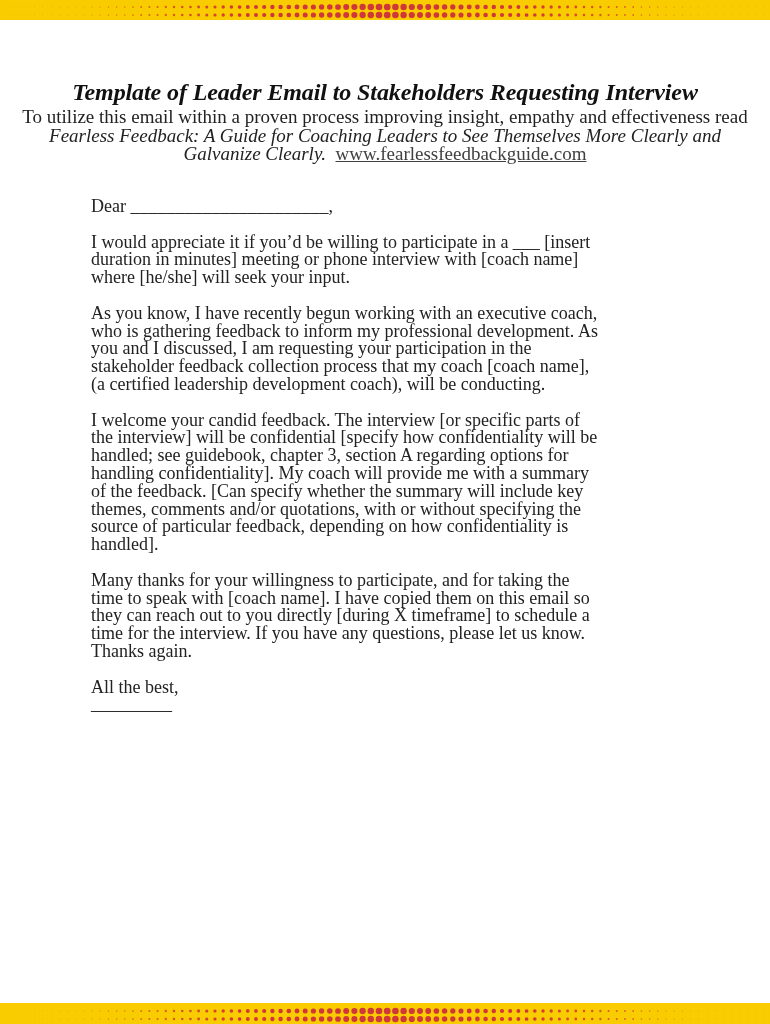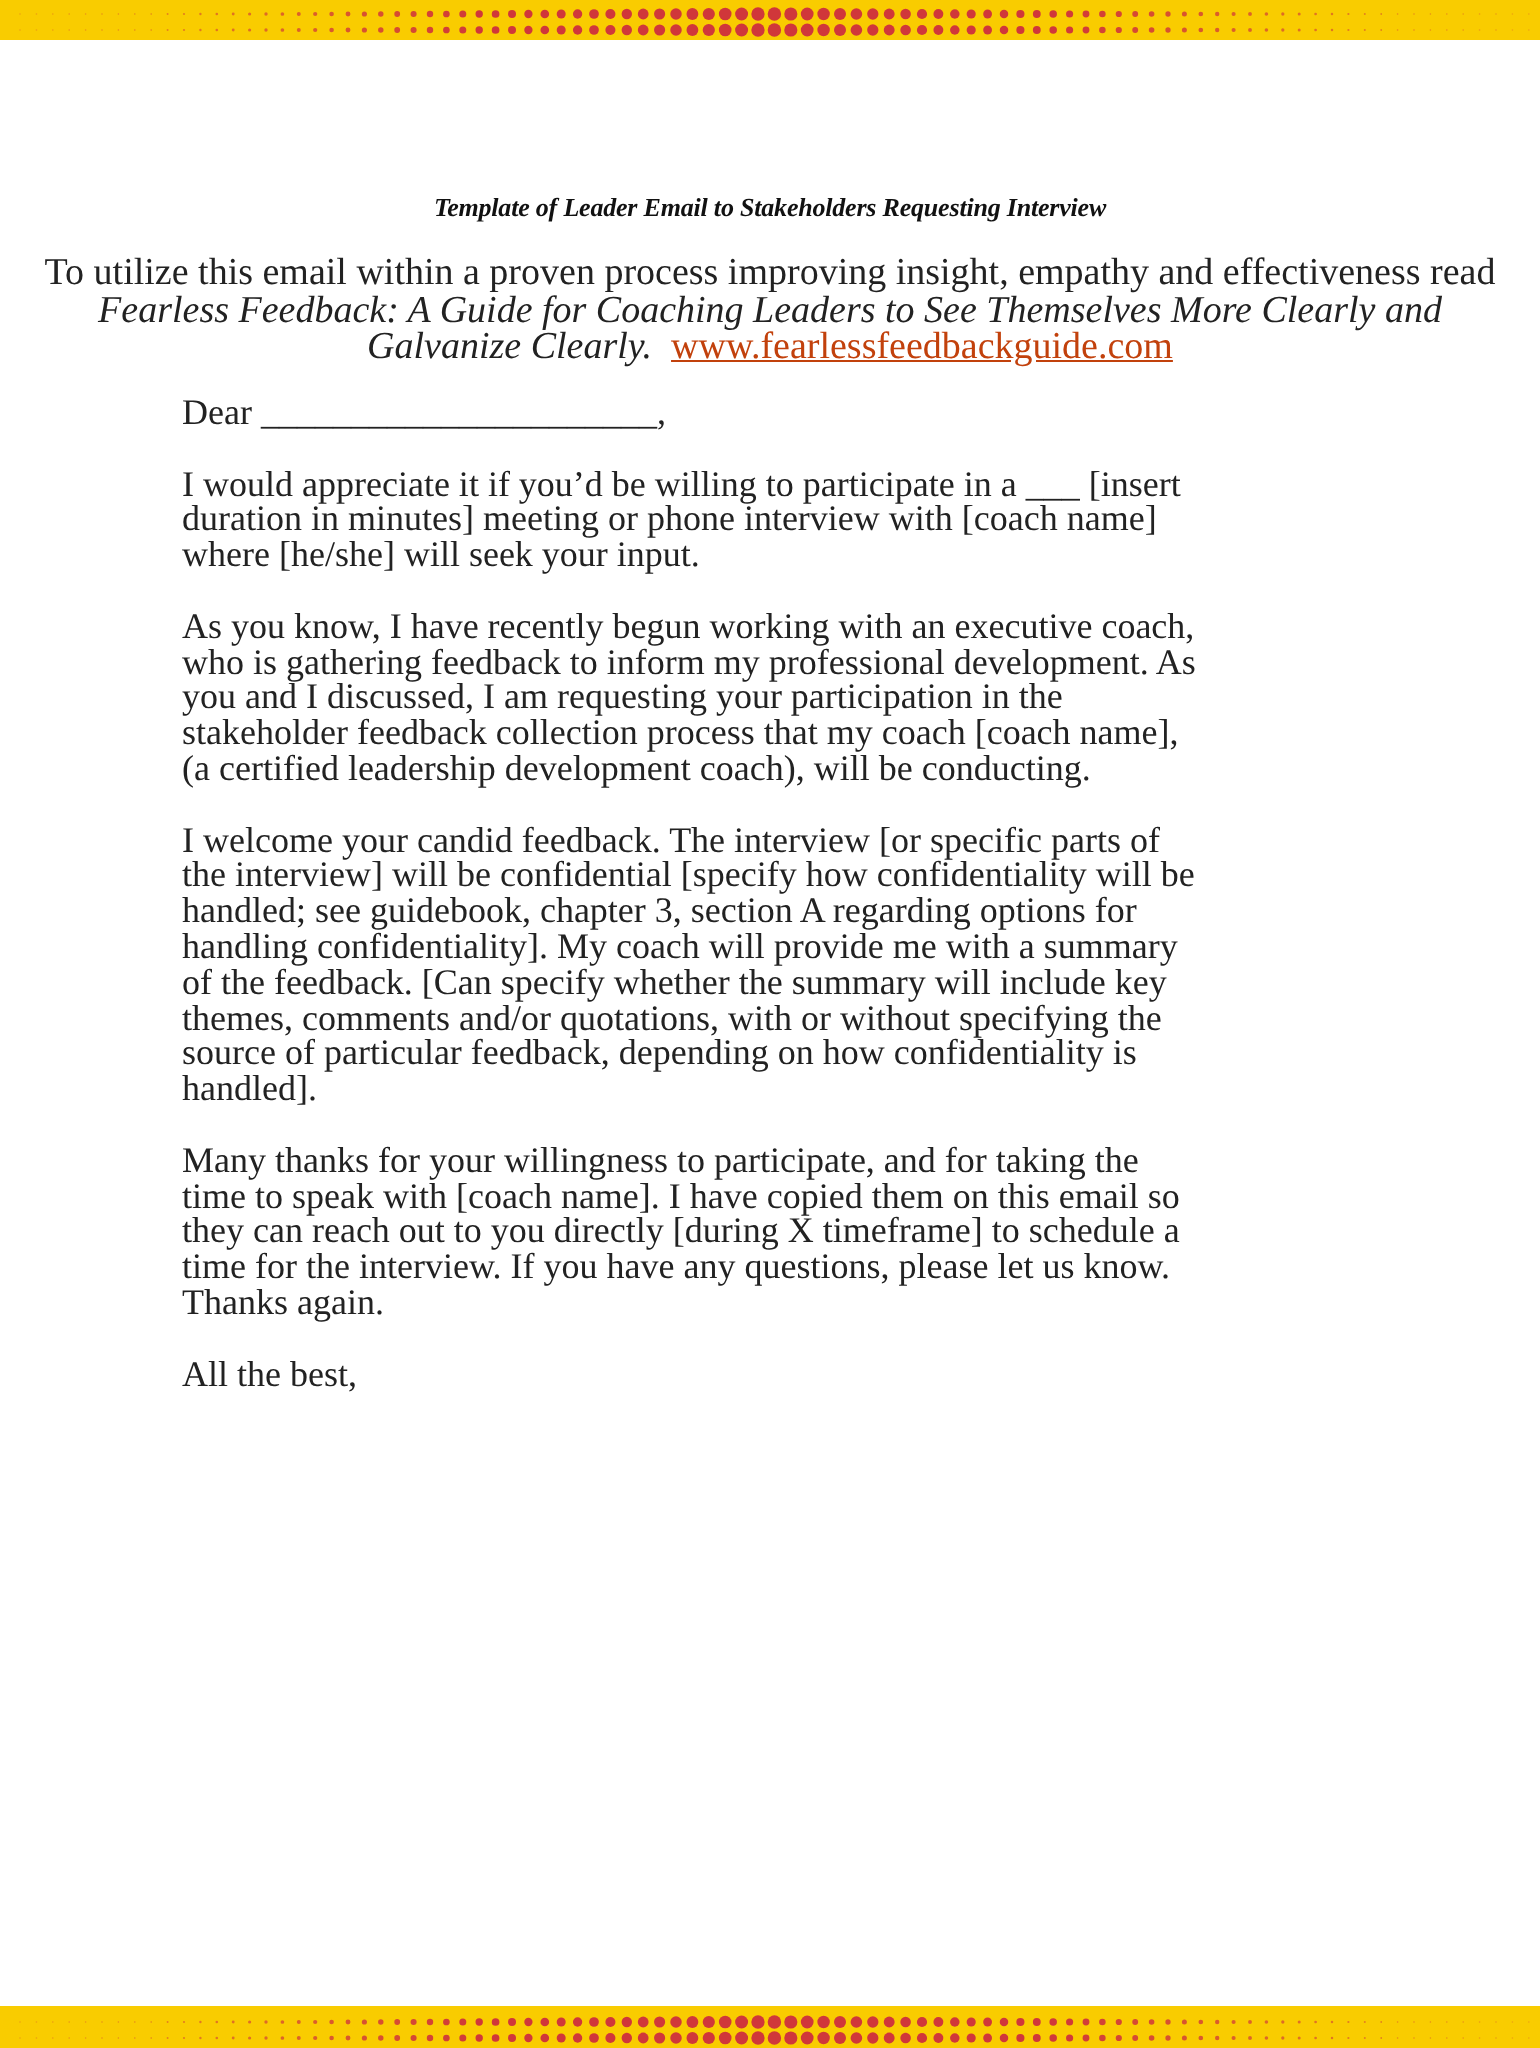--- a/index.html
+++ b/index.html
@@ -13,28 +13,28 @@
       position: absolute; left: 0; width: 770px; height: 20px;
       background: #f9cc00;
       overflow: hidden;
     }
     .band.top { top: 0; }
     .band.bottom { top: 1003px; height: 21px; }
     .band svg { display: block; }
 
     .doc-header { position: absolute; top: 80px; left: 0; width: 770px; text-align: center; }
     .doc-title {
-      font-size: 13px; font-weight: bold; font-style: italic;
-      color: #111111; margin: 12px; line-height: 24px; letter-spacing: -0.1px;
+      font-size: 24px; font-weight: bold; font-style: italic;
+      color: #111111; margin: 0; line-height: 24px; letter-spacing: -0.1px;
     }
     .doc-intro {
       font-size: 19px; line-height: 18.5px; margin: 4px 0 0 0; color: #222;
     }
     .doc-intro .book { font-style: italic; }
-    .doc-intro a { color: #c2410c; text-decoration: underline; }
+    .doc-intro a { color: #404040; text-decoration: underline; }
 
     .body-text {
       position: absolute; left: 91px; top: 198px; width: 510px;
       font-size: 18px; line-height: 17.8px; color: #222;
     }
     .body-text p { margin: 0 0 17.8px 0; }
     .body-text .closing { margin-top: 17px; margin-bottom: 0; }
     .body-text .signature { margin: 0; }
   </style>
 </head>
@@ -243,20 +243,21 @@
   </div>
 </div>
 
 <div class="body-text">
   <p>Dear ______________________,</p>
   <p>I would appreciate it if you’d be willing to participate in a ___ [insert duration in minutes] meeting or phone interview with [coach name] where [he/she] will seek your input.</p>
   <p>As you know, I have recently begun working with an executive coach, who is gathering feedback to inform my professional development. As you and I discussed, I am requesting your participation in the stakeholder feedback collection process that my coach [coach name], (a certified leadership development coach), will be conducting.</p>
   <p>I welcome your candid feedback. The interview [or specific parts of the interview] will be confidential [specify how confidentiality will be handled; see guidebook, chapter 3, section A regarding options for handling confidentiality]. My coach will provide me with a summary of the feedback. [Can specify whether the summary will include key themes, comments and/or quotations, with or without specifying the source of particular feedback, depending on how confidentiality is handled].</p>
   <p>Many thanks for your willingness to participate, and for taking the time to speak with [coach name]. I have copied them on this email so they can reach out to you directly [during X timeframe] to schedule a time for the interview. If you have any questions, please let us know. Thanks again.</p>
   <p class="closing">All the best,</p>
+  <p class="signature">_________</p>
 </div>
 
 <div class="band bottom">
   <svg width="770" height="21" id="dots-bottom">
       <circle cx="10.0" cy="8" r="0.40" fill="#d0373a" fill-opacity="0.28"></circle>
       <circle cx="10.0" cy="16" r="0.40" fill="#d0373a" fill-opacity="0.28"></circle>
       <circle cx="18.2" cy="8" r="0.40" fill="#d0373a" fill-opacity="0.31"></circle>
       <circle cx="18.2" cy="16" r="0.40" fill="#d0373a" fill-opacity="0.31"></circle>
       <circle cx="26.4" cy="8" r="0.40" fill="#d0373a" fill-opacity="0.33"></circle>
       <circle cx="26.4" cy="16" r="0.40" fill="#d0373a" fill-opacity="0.33"></circle>

